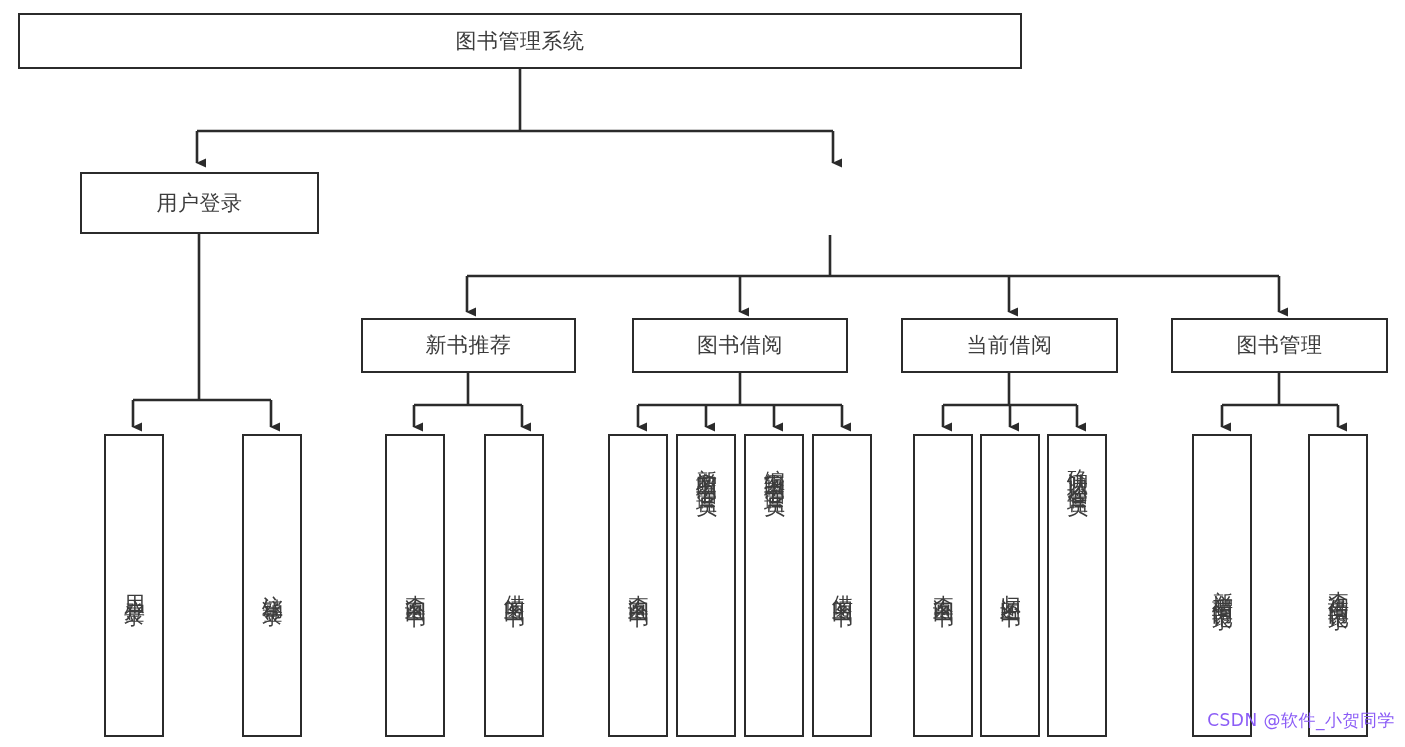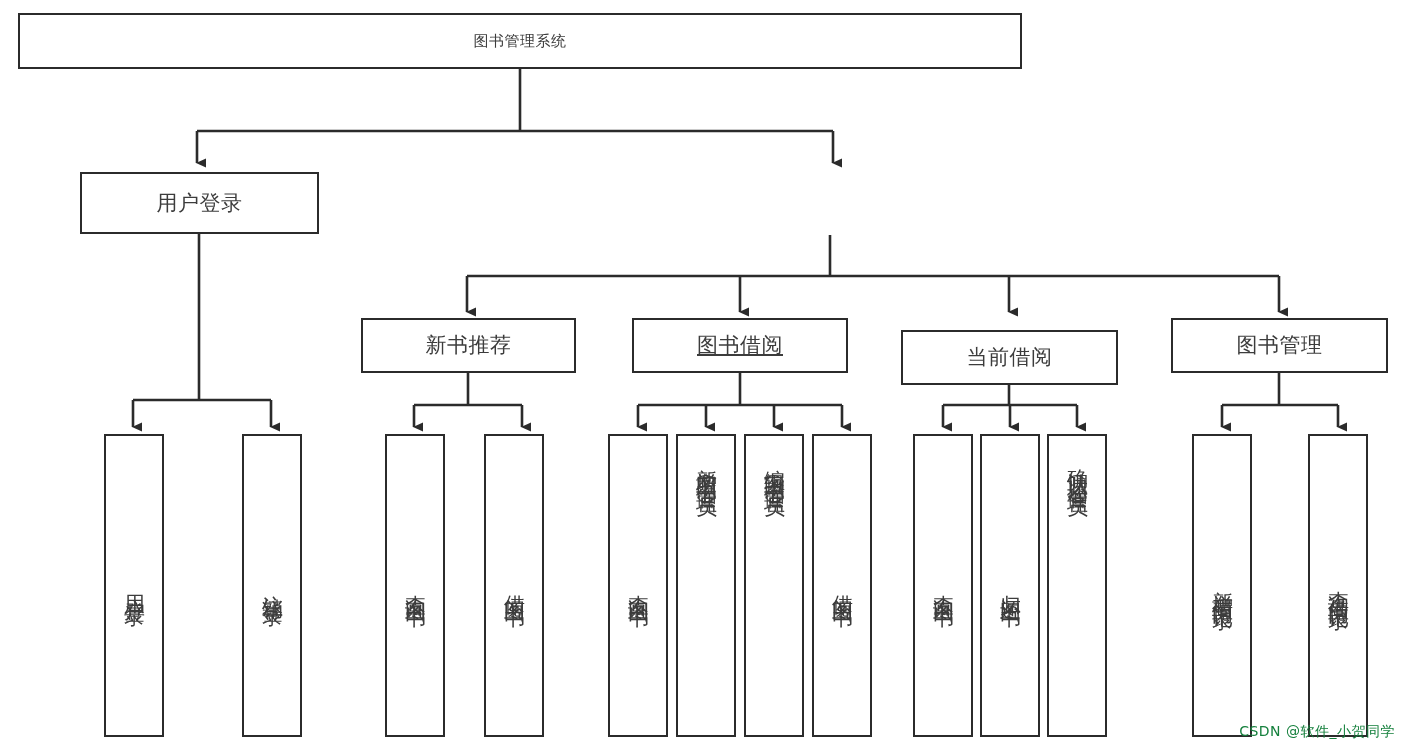--- a/index.html
+++ b/index.html
@@ -35,21 +35,21 @@
     text-align:center;
     line-height:1.26;
     color:#3c3c3c;
     letter-spacing:0.5px;
     white-space:pre-line;
   }
   .node.horiz .lbl{
     font-size:21px;
   }
   .node.root .lbl{
-    font-size:15px;
+    font-size:21px;
   }
   
   .node.vert{
     align-items:flex-start;
     padding-top:16px;
   }
   .node.vert .lbl{
     writing-mode:vertical-rl;
     text-orientation:upright;
     -webkit-writing-mode:vertical-rl;
@@ -58,23 +58,23 @@
     letter-spacing:4px;
     white-space:nowrap;
   }
   .node.vert.midtext{
     align-items:center;
     padding-top:0;
   }
   .watermark{
     position:absolute;
     right:10px;
-    bottom:6px;
-    font-size:14px;
-    color:#15803d;
+    bottom:15px;
+    font-size:17px;
+    color:#8b5cf6;
     white-space:nowrap;
     letter-spacing:0.5px;
     user-select:none;
   }
 </style>
 </head>
 <body>
 
 <div id="diagram">
 
@@ -135,25 +135,25 @@
 
   <div class="node horiz" style="left:80px; top:172px; width:239px; height:62px;">
     <span class="lbl">用户登录</span>
   </div>
 
 
   <div class="node horiz" style="left:361px; top:318px; width:215px; height:55px;">
     <span class="lbl">新书推荐</span>
   </div>
 
-  <div class="node horiz" style="left:632px; top:318px; width:216px; height:55px;text-decoration:underline;">
+  <div class="node horiz" style="left:632px; top:318px; width:216px; height:55px;">
     <span class="lbl">图书借阅</span>
   </div>
 
-  <div class="node horiz" style="left:901px; top:318px; width:217px; height:55px;margin-top:12px;">
+  <div class="node horiz" style="left:901px; top:318px; width:217px; height:55px;">
     <span class="lbl">当前借阅</span>
   </div>
 
   <div class="node horiz" style="left:1171px; top:318px; width:217px; height:55px;">
     <span class="lbl">图书管理</span>
   </div>
 
   <div class="node vert midtext" style="left:104px; top:434px; width:60px; height:303px;">
     <span class="lbl">用户登录</span>
   </div>

